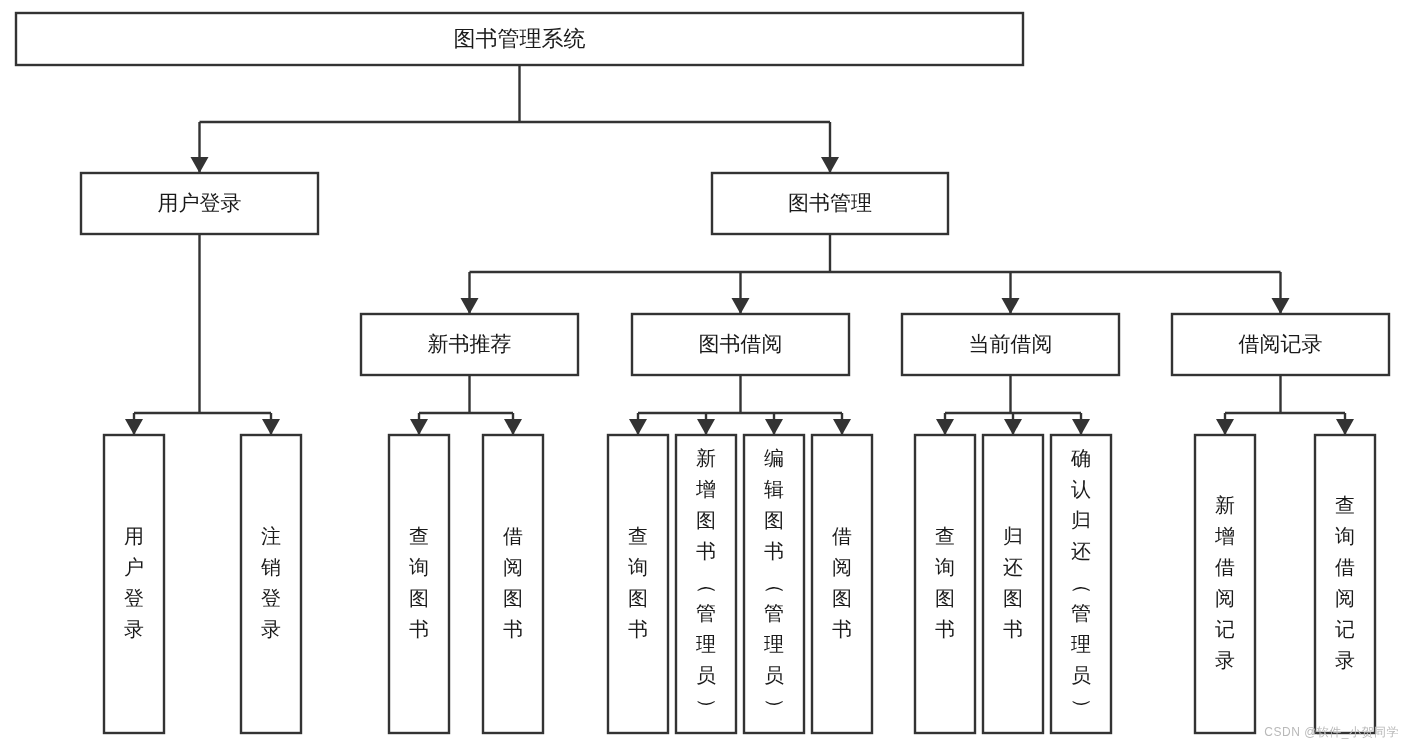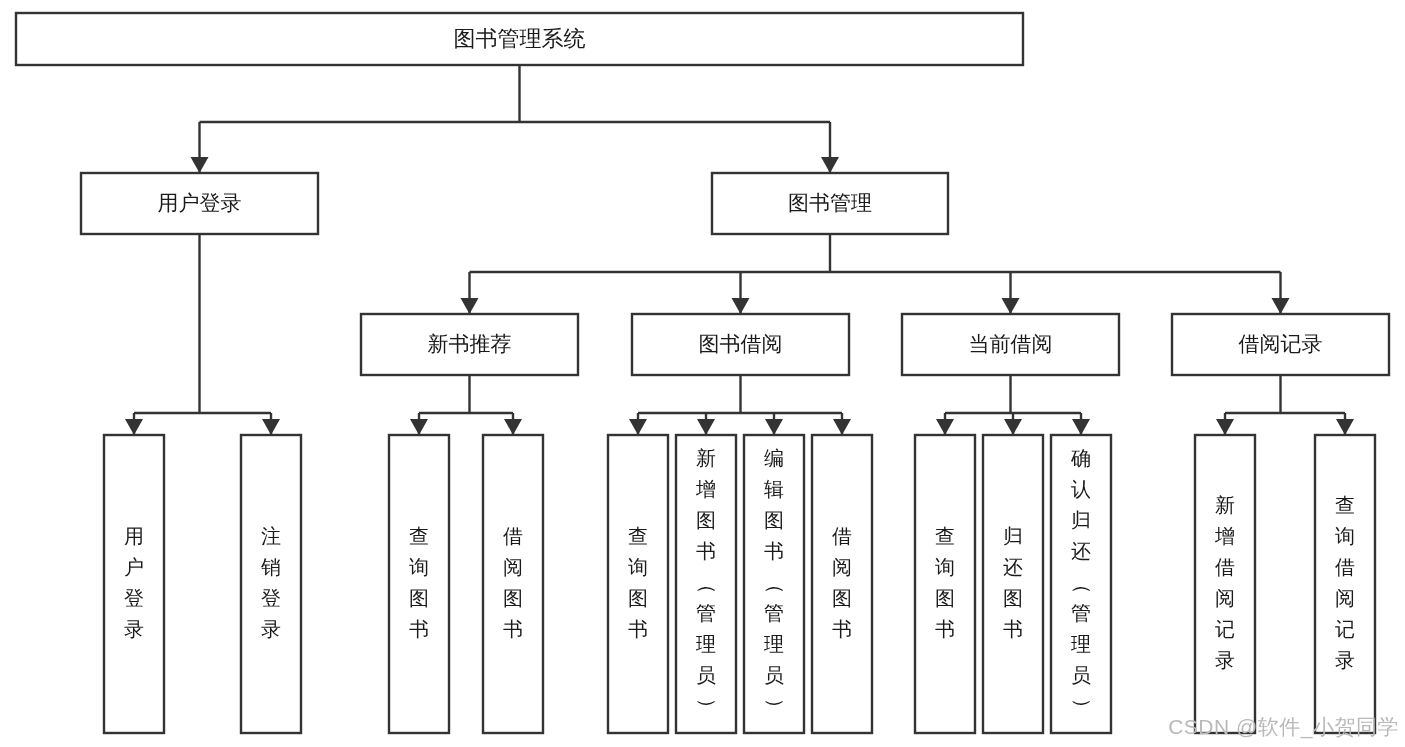--- a/index.html
+++ b/index.html
@@ -57,21 +57,21 @@
     fill: #1a1a1a;
     font-size: 20px;
     text-anchor: middle;
     dominant-baseline: middle;
   }
   .watermark {
     position: absolute;
     right: 6px;
     bottom: 6px;
     font-family: "Liberation Sans", "DejaVu Sans", sans-serif;
-    font-size: 21px;
+    font-size: 12px;
     color: #b9b9b9;
     letter-spacing: 0.5px;
     white-space: nowrap;
     user-select: none;
   }
 </style>
 </head>
 <body>
 
 <div id="diagram-root">

